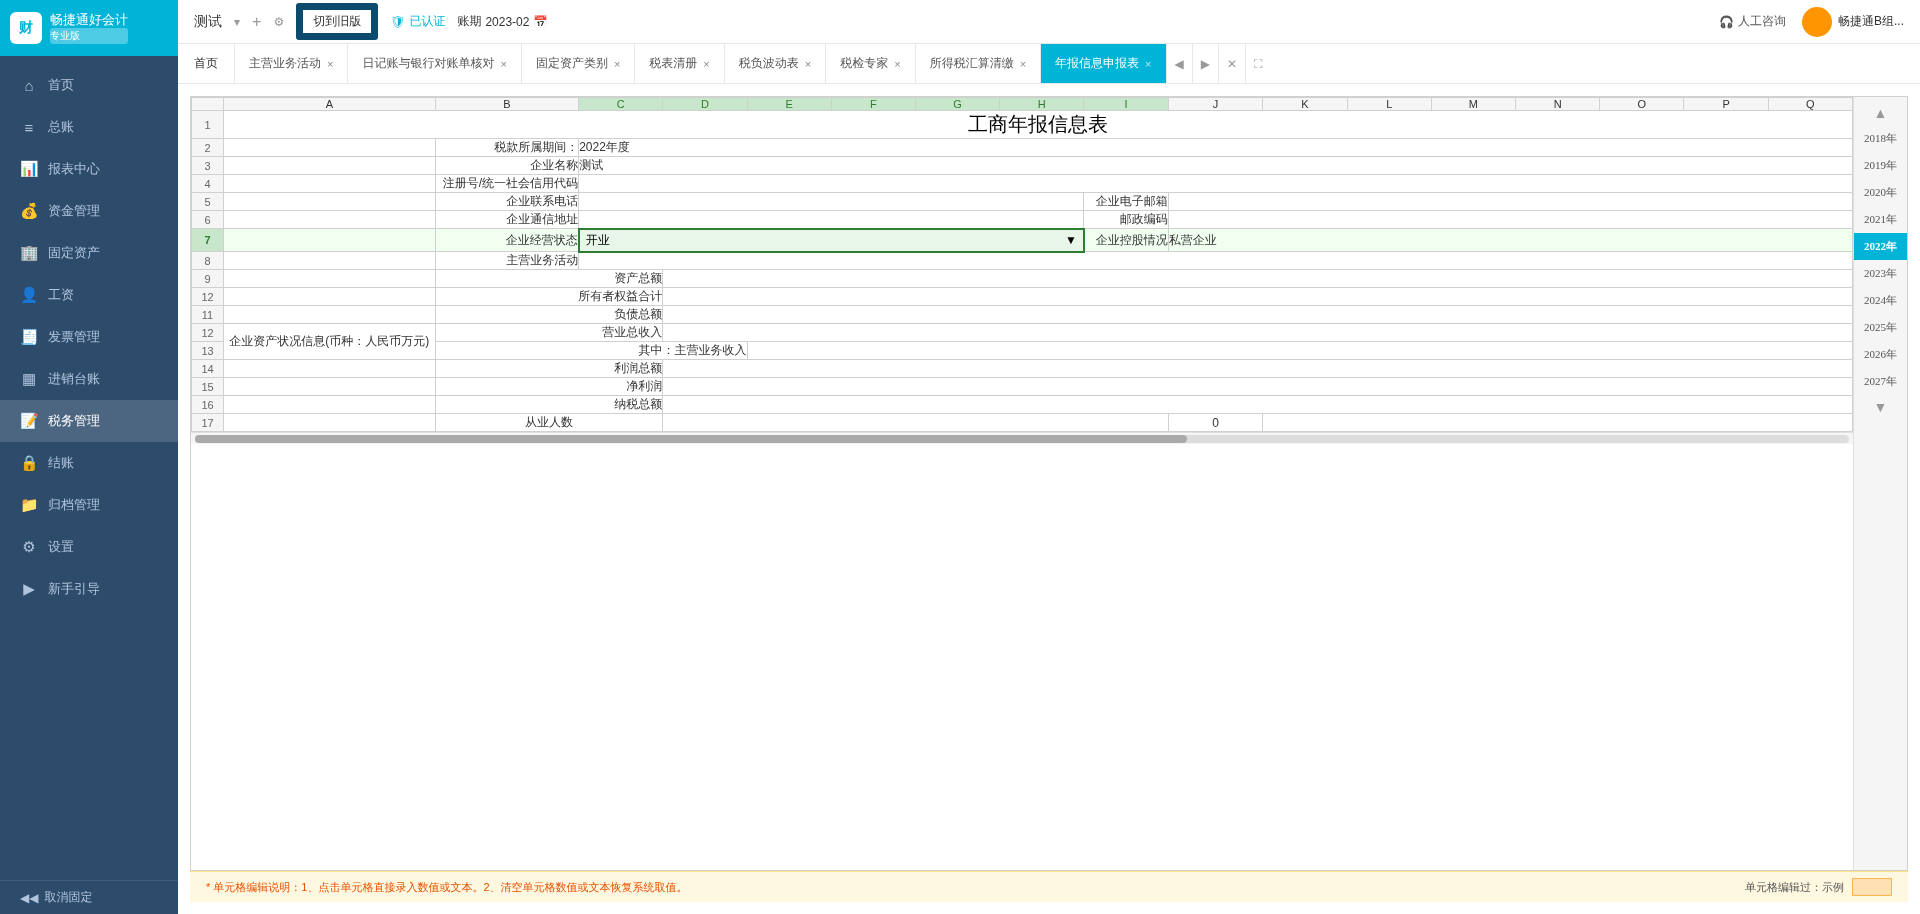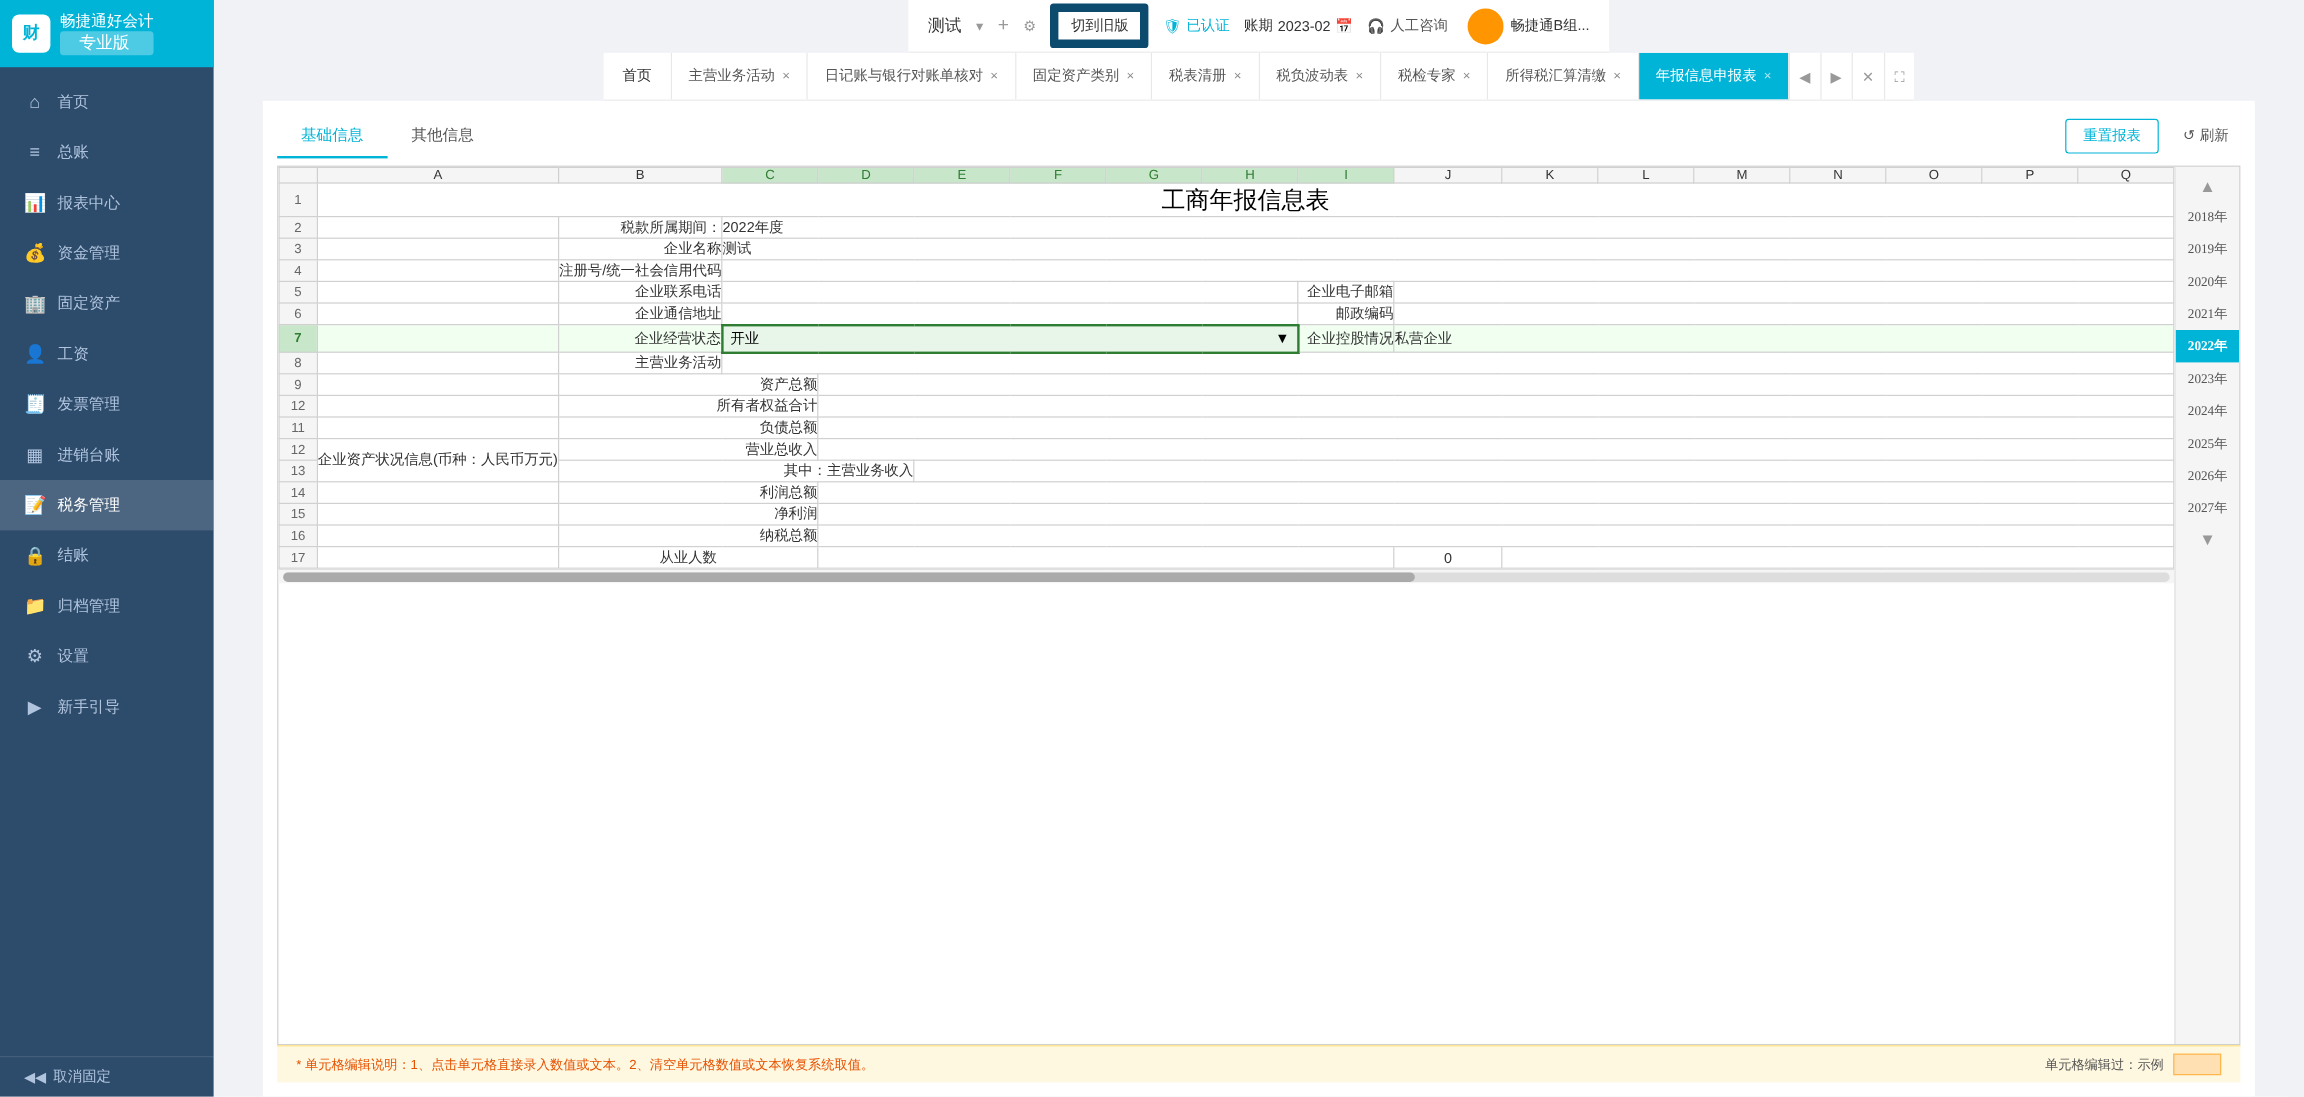--- a/index.html
+++ b/index.html
@@ -6,30 +6,30 @@
     body { font-family: 'Microsoft YaHei', Arial, sans-serif; font-size: 12px; background: #f0f2f5; overflow: hidden; }
 
     
     .app-container { display: flex; height: 914px; width: 1920px; }
 
     
     .sidebar { width: 178px; background: #2d4b6b; display: flex; flex-direction: column; flex-shrink: 0; }
     .sidebar-logo { background: #00b4d8; padding: 12px 10px; display: flex; align-items: center; gap: 8px; height: 56px; }
     .sidebar-logo-icon { width: 32px; height: 32px; background: white; border-radius: 6px; display: flex; align-items: center; justify-content: center; font-size: 14px; color: #00b4d8; font-weight: bold; }
     .sidebar-logo-text { color: white; font-size: 13px; line-height: 1.3; }
-    .sidebar-logo-badge { font-size: 14px; background: rgba(255,255,255,0.3); padding: 1px 16px; border-radius: 3px; color: white; }
+    .sidebar-logo-badge { font-size: 10px; background: rgba(255,255,255,0.3); padding: 1px 0; border-radius: 3px; color: white; }
     .sidebar-nav { flex: 1; overflow-y: auto; padding-top: 8px; }
     .sidebar-item { display: flex; align-items: center; gap: 10px; padding: 12px 20px; color: #b0c4de; cursor: pointer; transition: background 0.2s; }
     .sidebar-item.active { background: rgba(255,255,255,0.15); color: white; }
     .sidebar-item-icon { font-size: 15px; width: 18px; text-align: center; }
     .sidebar-item-label { font-size: 13px; }
     .sidebar-collapse { padding: 8px 20px; color: #b0c4de; font-size: 12px; cursor: pointer; display: flex; align-items: center; gap: 6px; border-top: 1px solid rgba(255,255,255,0.1); }
 
     
-    .main-content { flex: 1; display: flex; flex-direction: column; overflow: hidden; align-items: center; }
+    .main-content { flex: 1; display: flex; flex-direction: column; overflow: hidden; }
 
     
     .topbar { background: white; height: 44px; display: flex; align-items: center; padding: 0 16px; gap: 12px; border-bottom: 1px solid #e8e8e8; flex-shrink: 0; }
     .topbar-title { font-size: 14px; color: #333; font-weight: 500; }
     .topbar-arrow { color: #999; cursor: pointer; }
     .topbar-add { color: #999; cursor: pointer; font-size: 16px; }
     .topbar-settings { color: #999; cursor: pointer; }
     .topbar-btn { border: 7px solid #0c4a6e; border-radius: 3px; padding: 3px 10px; font-size: 12px; cursor: pointer; background: white; color: #333; }
     .topbar-certified { color: #00b4d8; display: flex; align-items: center; gap: 4px; font-size: 12px; }
     .topbar-period { font-size: 12px; color: #333; display: flex; align-items: center; gap: 4px; }
@@ -239,37 +239,20 @@
       </div>
       <div class="tab-nav-btn">◀</div>
       <div class="tab-nav-btn">▶</div>
       <div class="tab-close-all">✕</div>
       <div class="tab-expand">⛶</div>
     </div>
 
     <div class="content-area">
       <div class="spreadsheet-panel" style="position:relative;">
 
-        <div style="display:flex; align-items:center; justify-content:space-between; margin-bottom:8px;">
-          <div class="sub-tabs" style="margin-bottom:0; border-bottom:none;">
-            <div class="sub-tab active">
-              <span>基础信息</span>
-            </div>
-            <div class="sub-tab">
-              <span>其他信息</span>
-            </div>
-          </div>
-          <div style="display:flex; align-items:center; gap:10px;">
-            <button class="btn-reset">重置报表</button>
-            <button class="btn-refresh">
-              <span>↺</span>
-              <span>刷新</span>
-            </button>
-          </div>
-        </div>
 
         <div style="display:flex; flex:1; overflow:hidden; border:1px solid #d0d0d0;">
 
           <div style="flex:1; overflow:auto; display:flex; flex-direction:column;">
             <table class="spreadsheet" style="border-collapse:collapse; width:100%;">
               <thead>
                 <tr>
                   <th class="row-num"></th>
                   <th class="col-header">A</th>
                   <th class="col-header">B</th>

